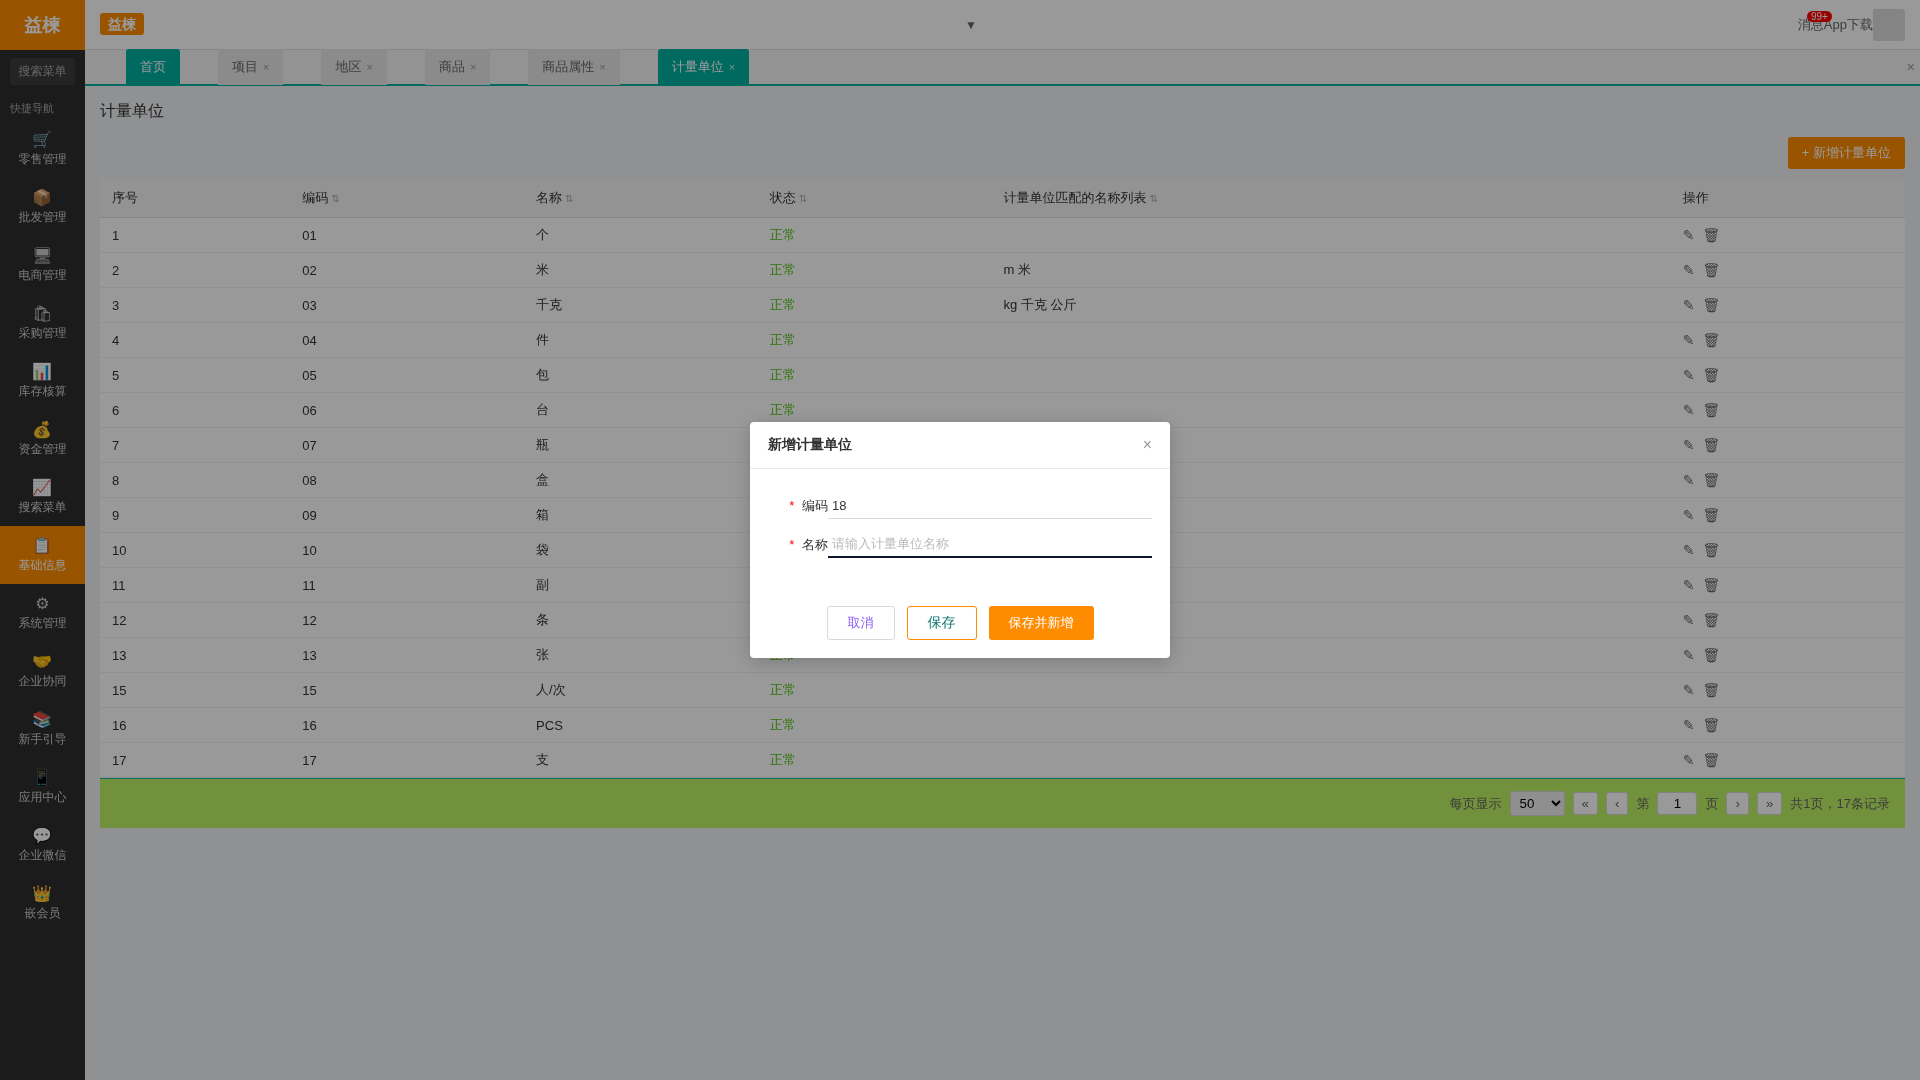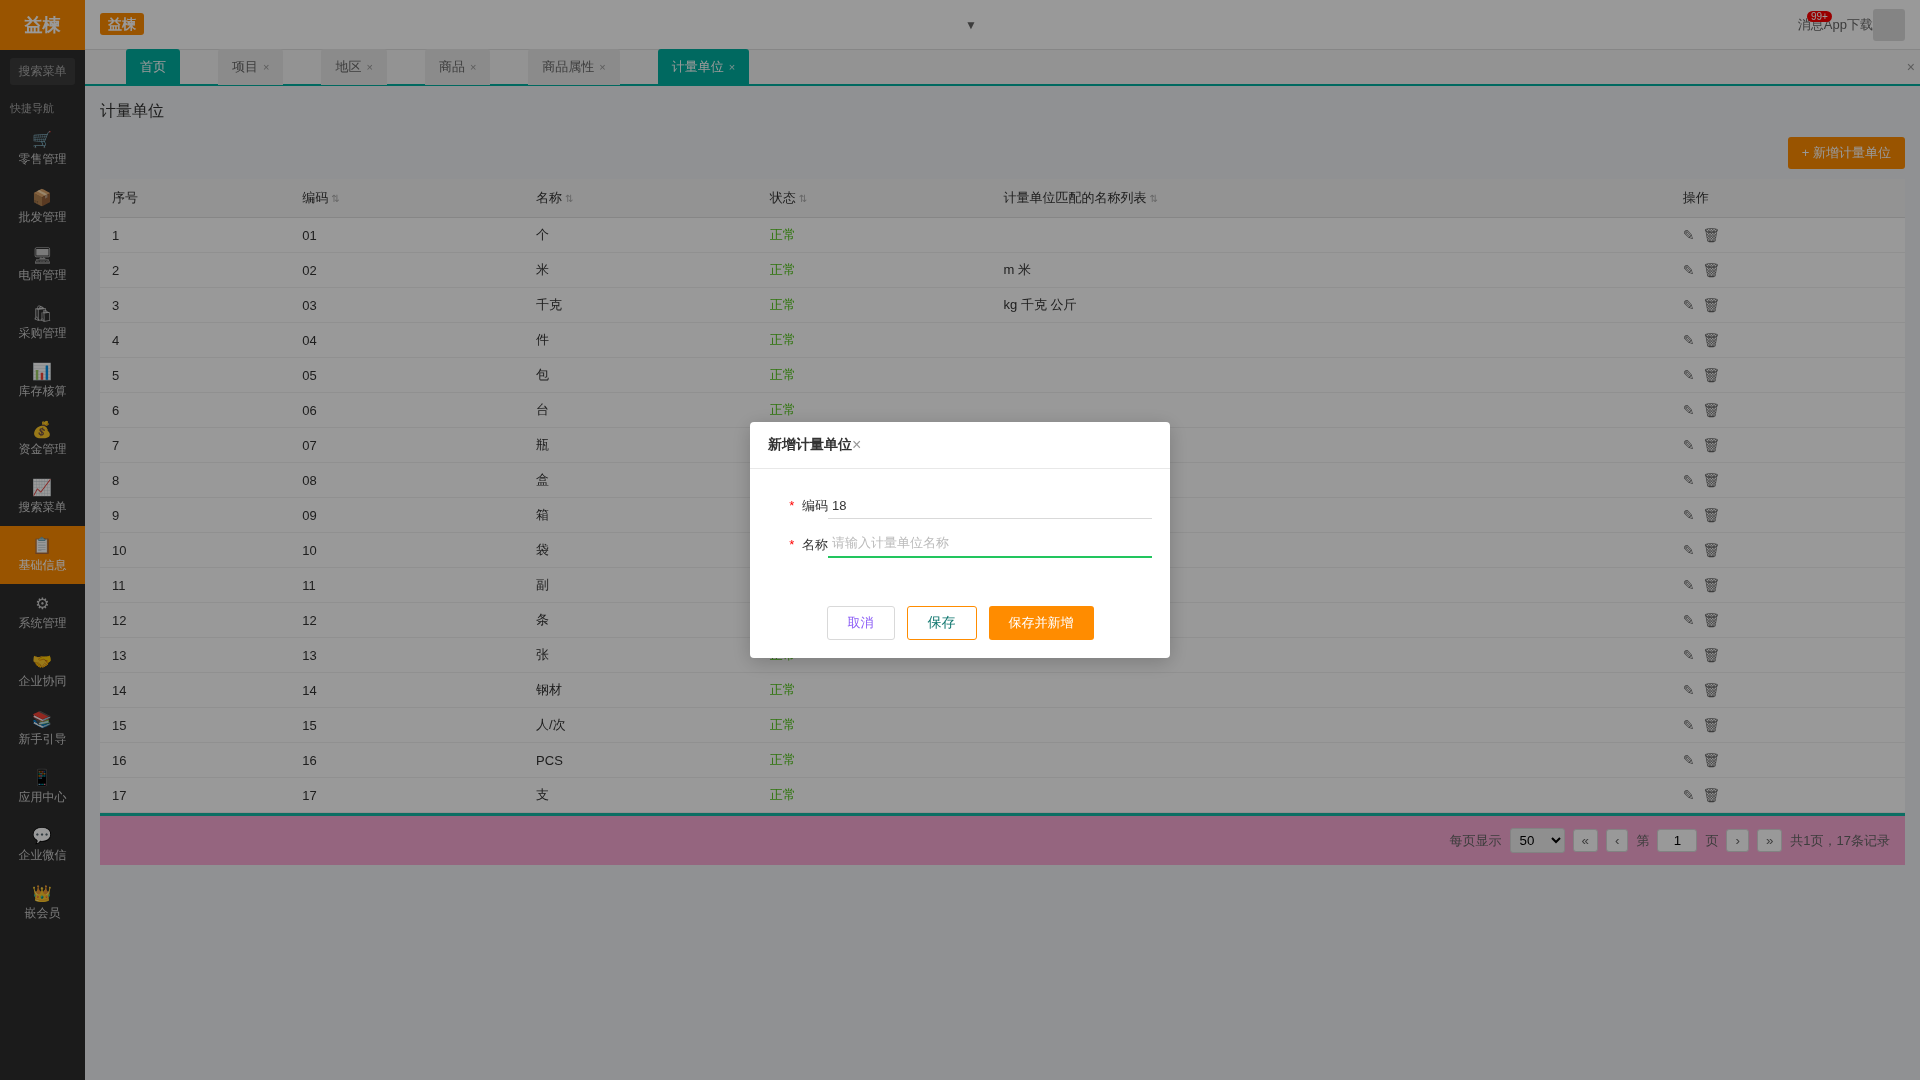--- a/index.html
+++ b/index.html
@@ -49,39 +49,39 @@
     table { width: 100%; border-collapse: collapse; }
     thead tr { background: #f5f5f5; }
     th { padding: 10px 12px; text-align: left; font-weight: normal; color: #333; border-bottom: 1px solid #e0e0e0; font-size: 13px; white-space: nowrap; }
     td { padding: 8px 12px; border-bottom: 1px solid #f0f0f0; color: #333; font-size: 13px; }
     .status-normal { color: #52c41a; }
     .action-icons { display: flex; gap: 8px; }
     .action-icon { cursor: pointer; color: #666; font-size: 14px; }
     .sort-icon { color: #aaa; font-size: 10px; cursor: pointer; margin-left: 3px; }
 
     
-    .pagination { display: flex; align-items: center; justify-content: flex-end; padding: 12px 15px; background: #f9a8d4; border-top: 3px solid #14b8a6; gap: 8px; font-size: 13px; color: #666; }
+    .pagination { display: flex; align-items: center; justify-content: flex-end; padding: 12px 15px; background: #bef264; border-top: 1px solid #14b8a6; gap: 8px; font-size: 13px; color: #666; }
     .page-btn { border: 1px solid #d9d9d9; background: white; padding: 3px 8px; cursor: pointer; border-radius: 3px; color: #666; }
     .page-input { width: 40px; text-align: center; border: 1px solid #d9d9d9; padding: 3px 5px; border-radius: 3px; }
     .page-select { border: 1px solid #d9d9d9; padding: 3px 5px; border-radius: 3px; }
 
     
     .overlay { position: fixed; top: 0; left: 0; width: 100%; height: 100%; background: rgba(0,0,0,0.4); z-index: 1000; display: flex; align-items: center; justify-content: center; }
 
     
     .modal { background: white; border-radius: 4px; width: 420px; box-shadow: 0 4px 20px rgba(0,0,0,0.2); }
-    .modal-header { padding: 14px 18px; border-bottom: 1px solid #e8e8e8; display: flex; align-items: center; justify-content: flex-start; }
+    .modal-header { padding: 14px 18px; border-bottom: 1px solid #e8e8e8; display: flex; align-items: center; justify-content: space-between; }
     .modal-title { font-size: 14px; font-weight: bold; color: #333; }
     .modal-close { cursor: pointer; color: #999; font-size: 16px; }
     .modal-body { padding: 24px 18px; }
     .form-item { display: flex; align-items: center; margin-bottom: 12px; }
     .form-label { width: 60px; text-align: right; color: #333; font-size: 13px; flex-shrink: 0; }
     .required-star { color: red; margin-right: 4px; }
     .form-input { flex: 1; border: none; border-bottom: 1px solid #d9d9d9; padding: 5px 4px; font-size: 13px; outline: none; color: #333; }
-    .form-input.active-border { border-bottom: 2px solid #22c55e; font-family: Liberation Mono, monospace; }
+    .form-input.active-border { border-bottom: 2px solid #0f172a; }
     .form-input::placeholder { color: #bbb; }
     .modal-footer { padding: 12px 18px 18px; display: flex; justify-content: center; gap: 12px; }
     .btn-cancel { border: 1px solid #d9d9d9; background: white; padding: 7px 20px; border-radius: 3px; cursor: pointer; font-size: 13px; color: #8b5cf6; }
     .btn-save { background: white; border: 1px solid #ff8c00; color: #0f766e; padding: 7px 20px; border-radius: 3px; cursor: pointer; font-size: 14px; }
     .btn-save-new { background: #ff8c00; border: none; color: white; padding: 7px 20px; border-radius: 3px; cursor: pointer; font-size: 13px; }
   </style>
 </head>
 <body>
 
 <div class="sidebar">
@@ -378,33 +378,20 @@
       <td class="status-normal">正常</td>
       <td></td>
       <td>
         <div class="action-icons">
           <span class="action-icon">✎</span>
           <span class="action-icon">🗑</span>
         </div>
       </td>
     </tr>
             <tr>
-      <td>14</td>
-      <td>14</td>
-      <td>钢材</td>
-      <td class="status-normal">正常</td>
-      <td></td>
-      <td>
-        <div class="action-icons">
-          <span class="action-icon">✎</span>
-          <span class="action-icon">🗑</span>
-        </div>
-      </td>
-    </tr>
-            <tr>
       <td>15</td>
       <td>15</td>
       <td>人/次</td>
       <td class="status-normal">正常</td>
       <td></td>
       <td>
         <div class="action-icons">
           <span class="action-icon">✎</span>
           <span class="action-icon">🗑</span>
         </div>

